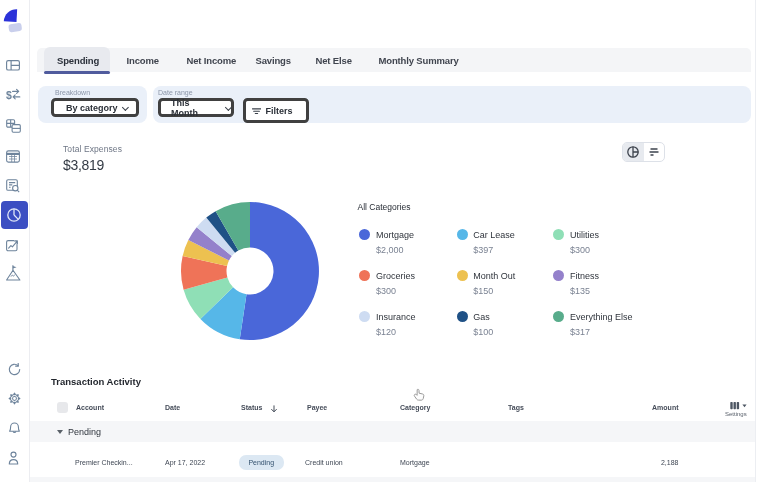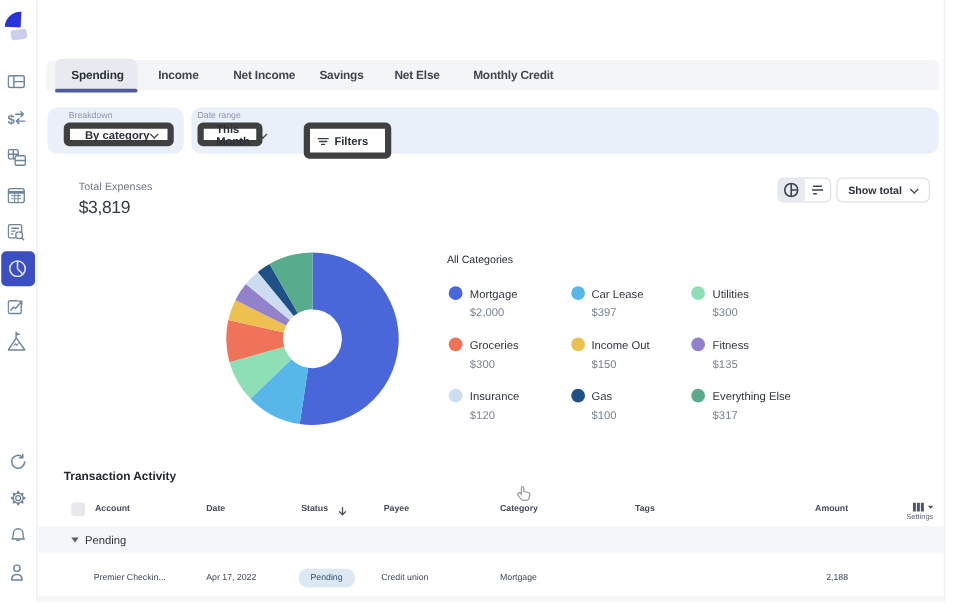--- a/index.html
+++ b/index.html
@@ -14,21 +14,21 @@
 
 #title { position:absolute; left:45.5px; top:12px; font-size:19px; font-weight:500; color:#272c35; letter-spacing:0.2px; }
 
 .tab { position:absolute; top:56px; font-size:9.5px; line-height:10px; font-weight:700; letter-spacing:-0.15px; color:#40454f; white-space:nowrap; }
 #tab-band { position:absolute; left:37px; top:47.5px; width:714px; height:24px; background:#F4F5F7; border-radius:5px 5px 0 0; }
 #tab-pill { position:absolute; left:43.5px; top:46.5px; width:66px; height:24.5px; background:#E8EAEF; border-radius:6px 6px 0 0; }
 #tab-underline { position:absolute; left:43.5px; top:71px; width:66px; height:2.5px; background:#505b9d; border-radius:2px; }
 
 .fbar { position:absolute; top:86px; height:37px; background:#EAF0F9; border-radius:8px; }
 .flabel { position:absolute; top:89px; font-size:7px; color:#8b95a8; font-weight:400; }
-.fbtn { position:absolute; top:98px; height:19px; background:#fff; border:5px solid #404040; border-radius:4.5px; font-size:9px; font-weight:700; color:#2b3038; display:flex; align-items:center; }
+.fbtn { position:absolute; top:98px; height:19px; background:#fff; border:3px solid #404040; border-radius:4.5px; font-size:9px; font-weight:700; color:#2b3038; display:flex; align-items:center; }
 .chev { display:inline-block; width:6px; height:6px; position:relative; }
 .chev:before { content:""; position:absolute; left:0.5px; top:0px; width:3.8px; height:3.8px; border-right:1.2px solid #3a404a; border-bottom:1.2px solid #3a404a; transform:rotate(45deg); }
 
 #texp-label { position:absolute; left:63px; top:144px; font-size:8.5px; color:#6e7685; letter-spacing:0.1px; }
 #texp-val { position:absolute; left:63px; top:156.5px; font-size:14px; letter-spacing:-0.3px; font-weight:500; color:#343b45; }
 
 #seg { position:absolute; left:622px; top:142px; width:43px; height:20px; background:#fff; border:1px solid #dde1e8; border-radius:5px; overflow:hidden; display:flex; }
 #seg .cell { width:21px; height:100%; display:flex; align-items:center; justify-content:center; }
 #seg .cell.on { background:#E7EAEF; }
 #showtotal { position:absolute; left:669px; top:142px; width:75px; height:20px; background:#fff; border:1px solid #dde1e8; border-radius:5px; font-size:8.5px; font-weight:700; color:#2b3038; display:flex; align-items:center; justify-content:flex-start; padding-left:8.5px; gap:7px; box-sizing:border-box; }
@@ -127,28 +127,28 @@
 
 
   <div id="tab-band"></div>
   <div id="tab-pill"></div>
   <div id="tab-underline"></div>
   <div class="tab" style="left:57px;color:#2b313b;">Spending</div>
   <div class="tab" style="left:126.5px;">Income</div>
   <div class="tab" style="left:186.5px;">Net Income</div>
   <div class="tab" style="left:255.5px;">Savings</div>
   <div class="tab" style="left:315.5px;">Net Else</div>
-  <div class="tab" style="left:378.5px;">Monthly Credit</div>
+  <div class="tab" style="left:378.5px;">Monthly Summary</div>
 
   <div class="fbar" style="left:38px;width:109px;"></div>
   <div class="fbar" style="left:153px;width:598px;"></div>
   <div class="flabel" style="left:55px;">Breakdown</div>
   <div class="flabel" style="left:158px;">Date range</div>
   <div class="fbtn" style="left:51px;width:88px;padding-left:12px;box-sizing:border-box;">By category<span class="chev" style="margin-left:auto;margin-right:8px;"></span></div>
-  <div class="fbtn" style="left:158px;width:52px;padding-left:10px;">This Month<span class="chev" style="margin-left:8px;"></span></div>
+  <div class="fbtn" style="left:158px;width:76px;padding-left:10px;">This Month<span class="chev" style="margin-left:8px;"></span></div>
   <div class="fbtn" style="left:243px;width:54px;padding-left:5.5px;box-sizing:content-box;">
     <svg width="9" height="12" viewBox="0 0 9 12" style="margin-right:5px;">
         <path d="M0.4 3.9 H8.8 M1.7 6.2 H7.4 M3.3 8.5 H5.6" stroke="#3a404a" stroke-width="1.15" stroke-linecap="round" fill="none"></path>
       </svg>
     Filters</div>
 
   <div id="texp-label">Total Expenses</div>
   <div id="texp-val">$3,819</div>
 
   <div id="seg">
@@ -157,21 +157,20 @@
         <circle cx="6" cy="6" r="5.2"></circle>
           <path d="M6 0.8 V11.2 M6 6 H11.2"></path>
       </svg>
     </div>
     <div class="cell">
       <svg width="12" height="12" viewBox="0 0 12 12" fill="none" stroke="#3d434d" stroke-width="1.3">
         <path d="M2.5 3 H9.5 M1.5 6 H10.5 M2.5 9 H5.5"></path>
       </svg>
     </div>
   </div>
-  <div id="showtotal">Show total<span class="chev"></span></div>
 
   <svg class="abs" style="left:179px;top:200px;" width="142" height="142" viewBox="179 200 142 142">
     <path d="M 250.00 202.00 A 69 69 0 1 1 239.76 339.24 L 246.51 294.24 A 23.5 23.5 0 1 0 250.00 247.50 Z" fill="#4A67D9"></path>
     <path d="M 239.76 339.24 A 69 69 0 0 1 200.40 318.97 L 233.11 287.34 A 23.5 23.5 0 0 0 246.51 294.24 Z" fill="#56B7E8"></path>
     <path d="M 200.40 318.97 A 69 69 0 0 1 183.60 289.75 L 227.38 277.39 A 23.5 23.5 0 0 0 233.11 287.34 Z" fill="#8FDFB6"></path>
     <path d="M 183.60 289.75 A 69 69 0 0 1 182.64 256.05 L 227.06 265.91 A 23.5 23.5 0 0 0 227.38 277.39 Z" fill="#EF7358"></path>
     <path d="M 182.64 256.05 A 69 69 0 0 1 188.33 240.05 L 229.00 260.46 A 23.5 23.5 0 0 0 227.06 265.91 Z" fill="#EDC150"></path>
     <path d="M 188.33 240.05 A 69 69 0 0 1 196.67 227.22 L 231.84 256.09 A 23.5 23.5 0 0 0 229.00 260.46 Z" fill="#9481CB"></path>
     <path d="M 196.67 227.22 A 69 69 0 0 1 206.29 217.61 L 235.11 252.82 A 23.5 23.5 0 0 0 231.84 256.09 Z" fill="#CEDCF2"></path>
     <path d="M 206.29 217.61 A 69 69 0 0 1 215.62 211.17 L 238.29 250.62 A 23.5 23.5 0 0 0 235.11 252.82 Z" fill="#1F5186"></path>
@@ -186,21 +185,21 @@
       <div class="leg-dot" style="left:456.5px;top:228.5px;background:#56B7E8"></div>
       <div class="leg-name" style="left:473.2px;top:229.5px;">Car Lease</div>
       <div class="leg-amt" style="left:473.2px;top:244.5px;">$397</div>
       <div class="leg-dot" style="left:553.4px;top:228.5px;background:#8FDFB6"></div>
       <div class="leg-name" style="left:570.1px;top:229.5px;">Utilities</div>
       <div class="leg-amt" style="left:570.1px;top:244.5px;">$300</div>
       <div class="leg-dot" style="left:359.2px;top:270px;background:#EF7358"></div>
       <div class="leg-name" style="left:375.9px;top:271px;">Groceries</div>
       <div class="leg-amt" style="left:375.9px;top:286px;">$300</div>
       <div class="leg-dot" style="left:456.5px;top:270px;background:#EDC150"></div>
-      <div class="leg-name" style="left:473.2px;top:271px;">Income Out</div>
+      <div class="leg-name" style="left:473.2px;top:271px;">Month Out</div>
       <div class="leg-amt" style="left:473.2px;top:286px;">$150</div>
       <div class="leg-dot" style="left:553.4px;top:270px;background:#9481CB"></div>
       <div class="leg-name" style="left:570.1px;top:271px;">Fitness</div>
       <div class="leg-amt" style="left:570.1px;top:286px;">$135</div>
       <div class="leg-dot" style="left:359.2px;top:310.5px;background:#CEDCF2"></div>
       <div class="leg-name" style="left:375.9px;top:311.5px;">Insurance</div>
       <div class="leg-amt" style="left:375.9px;top:326.5px;">$120</div>
       <div class="leg-dot" style="left:456.5px;top:310.5px;background:#1F5186"></div>
       <div class="leg-name" style="left:473.2px;top:311.5px;">Gas</div>
       <div class="leg-amt" style="left:473.2px;top:326.5px;">$100</div>

